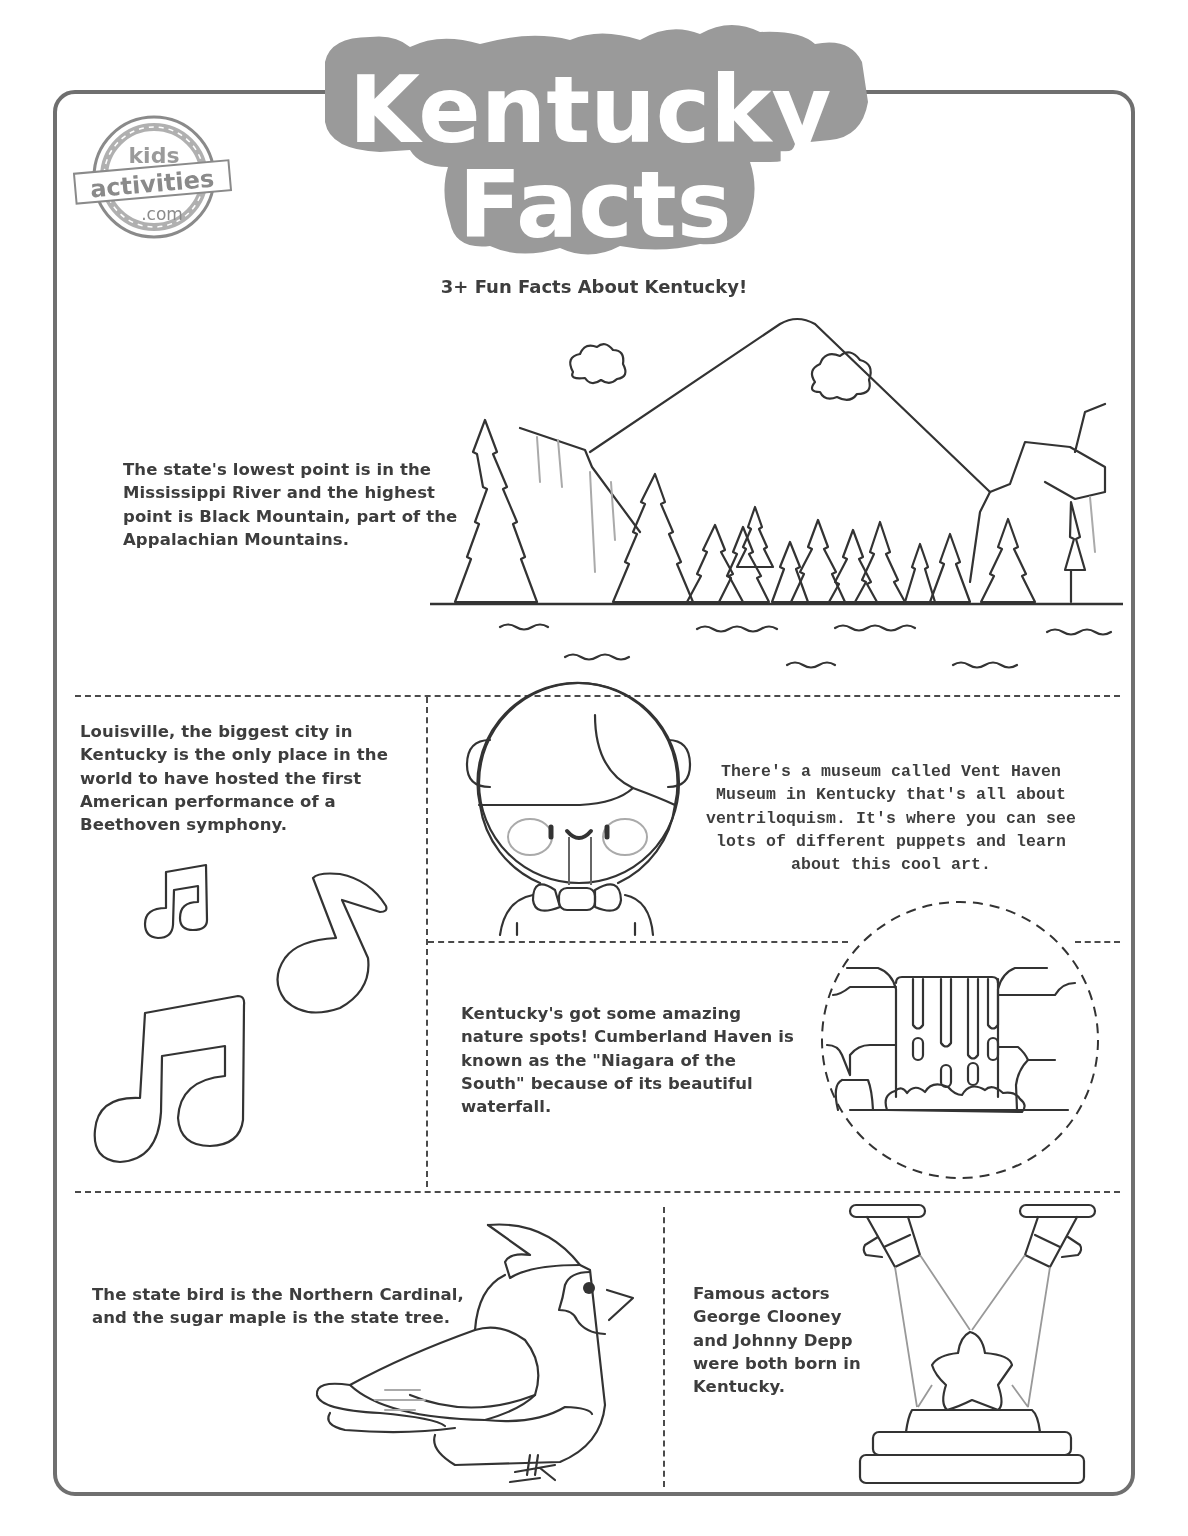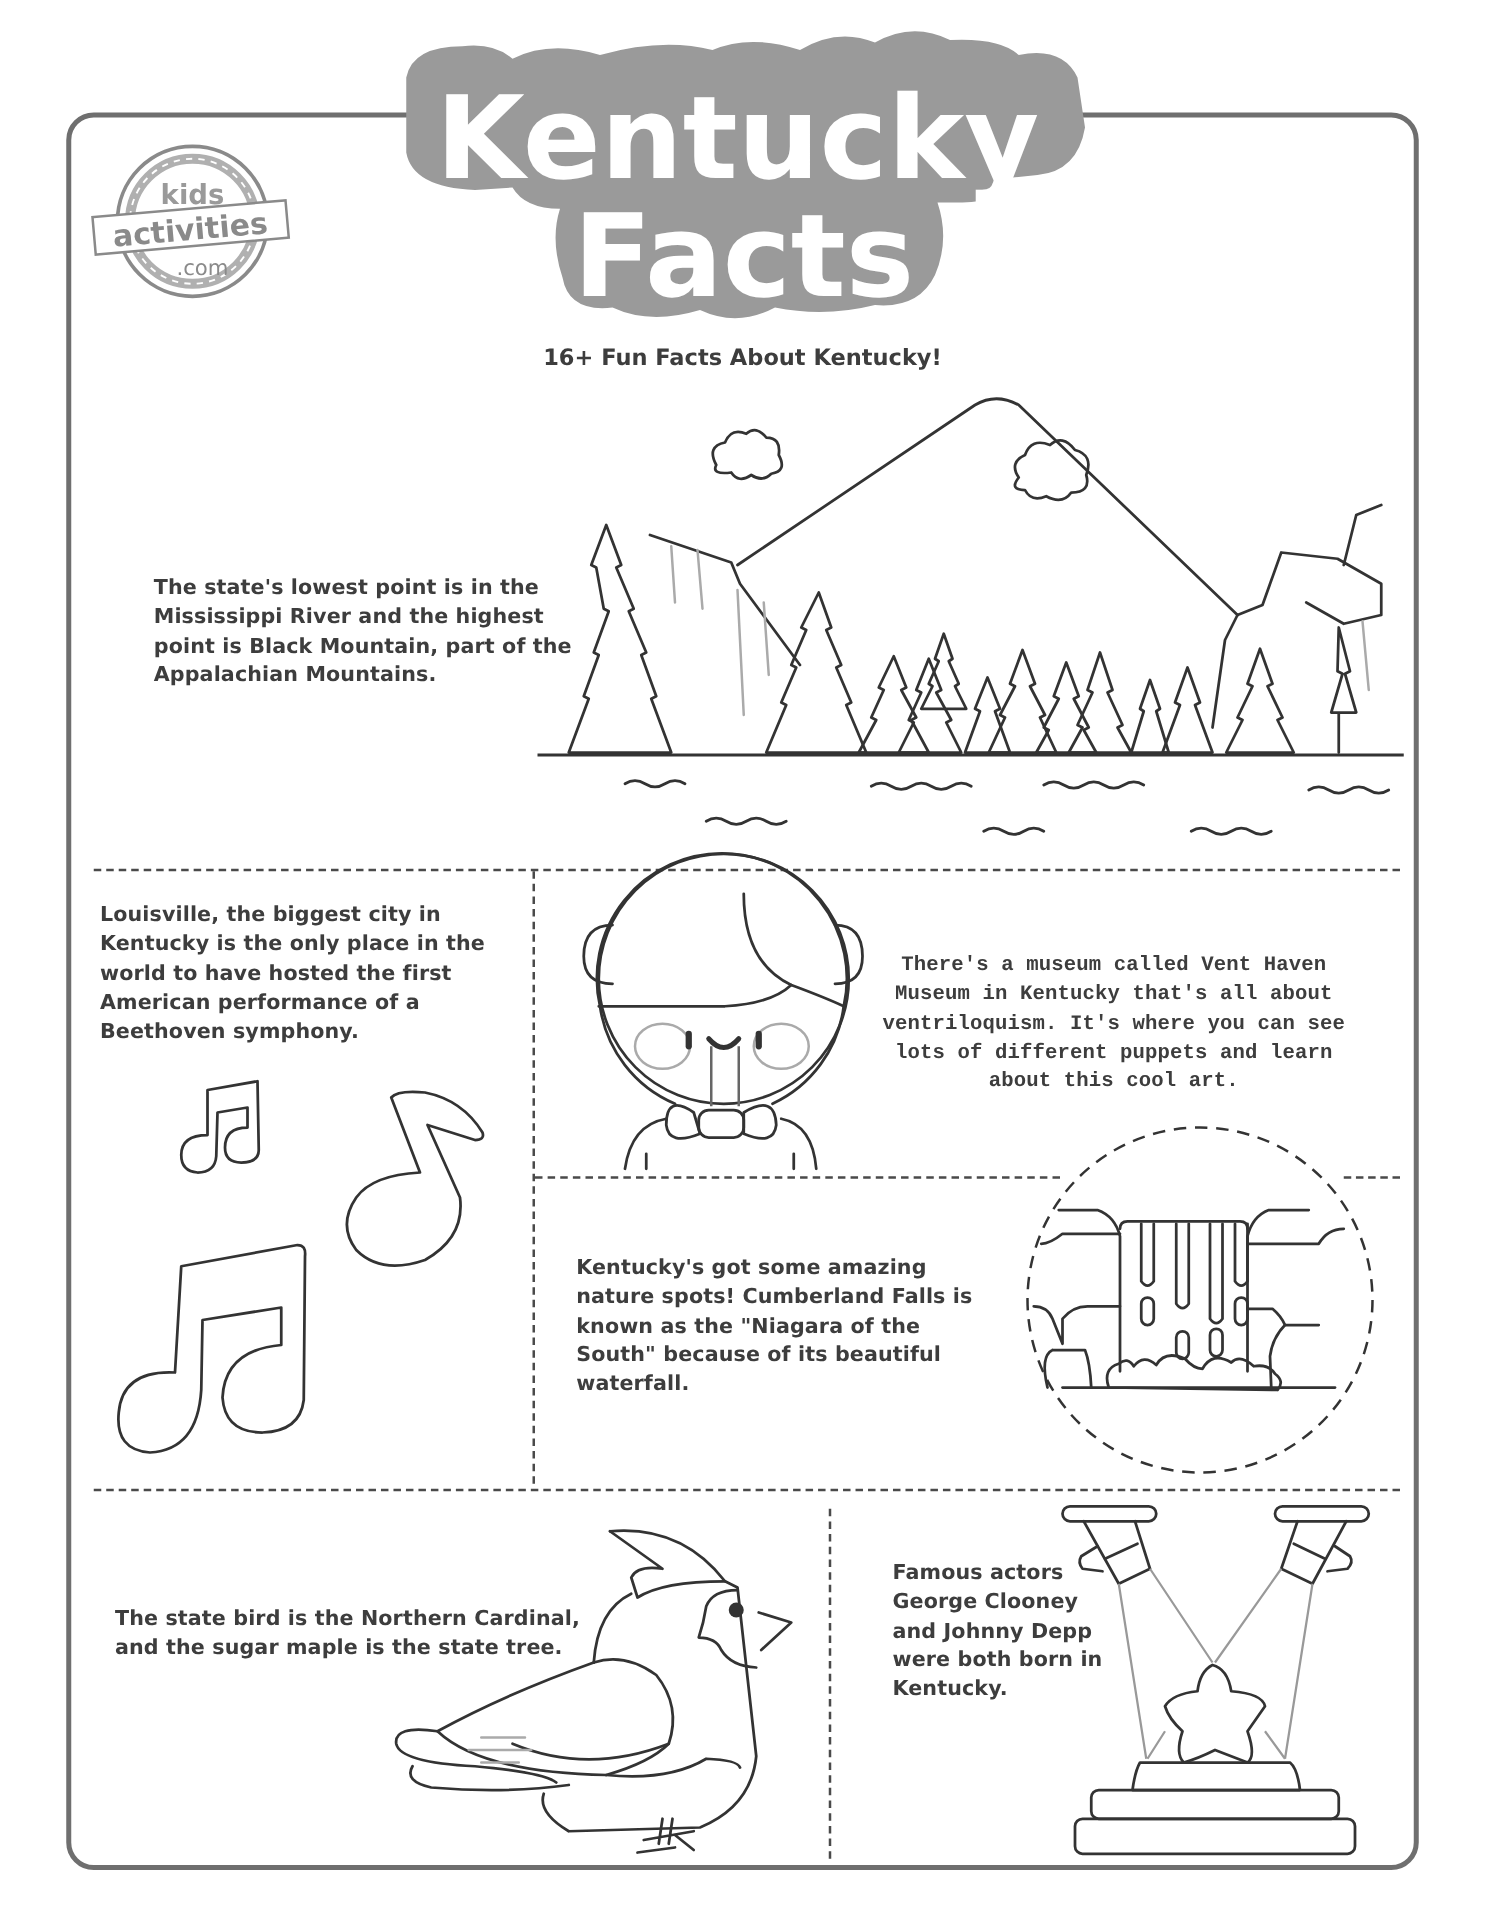--- a/index.html
+++ b/index.html
@@ -30,21 +30,21 @@
 <svg width="170" height="150" style="left:72px;top:105px">
   <circle cx="82" cy="72" r="60" fill="#fff" stroke="#8a8a8a" stroke-width="3"></circle>
   <circle cx="82" cy="72" r="50" fill="none" stroke="#b0b0b0" stroke-width="8"></circle>
   <circle cx="82" cy="72" r="50" fill="none" stroke="#fff" stroke-width="1.5" stroke-dasharray="5 5"></circle>
   <text x="82" y="58" text-anchor="middle" font-family="DejaVu Sans, sans-serif" font-weight="bold" font-size="22" fill="#9a9a9a">kids</text>
   <rect x="3" y="62" width="155" height="30" fill="#fff" stroke="#8a8a8a" stroke-width="2" transform="rotate(-5 80 77)"></rect>
   <text x="80" y="87" text-anchor="middle" font-family="DejaVu Sans, sans-serif" font-weight="bold" font-size="24" fill="#8a8a8a" transform="rotate(-5 80 77)">activities</text>
   <text x="90" y="115" text-anchor="middle" font-family="DejaVu Sans, sans-serif" font-size="17" fill="#8a8a8a">.com</text>
 </svg>
 
-<div class="subtitle">16+ Fun Facts About Kentucky!</div>
+<div class="subtitle">3+ Fun Facts About Kentucky!</div>
 
 <div class="fact" style="left:95px;top:458px;width:350px;margin-left:28px;">The state's lowest point is in the Mississippi River and the highest point is Black Mountain, part of the Appalachian Mountains.</div>
 
 <svg width="700" height="370" style="left:425px;top:312px">
 
   <path class="ln" d="M165,140 L355,12 Q372,2 390,12 L565,180"></path>
 
   <path class="ln" d="M148,60 Q140,45 155,42 Q160,30 172,35 Q180,28 188,38 Q200,38 198,52 Q205,65 192,67 Q185,74 176,68 Q166,75 160,66 Q144,68 148,60 Z"></path>
   <path class="ln" d="M390,70 Q382,58 395,52 Q400,38 415,44 Q425,35 435,48 Q450,52 444,68 Q448,82 432,82 Q425,92 412,85 Q400,90 395,80 Q382,80 390,70 Z"></path>
 
@@ -114,21 +114,21 @@
   <path d="M112,126 Q124,140 136,126" fill="none" stroke="#333" stroke-width="4" stroke-linecap="round"></path>
   <path d="M114,132 L114,180 M136,132 L136,180" stroke="#666" stroke-width="2"></path>
   <path class="ln" d="M100,185 Q78,170 78,195 Q80,212 105,202 Z M140,185 Q165,170 166,195 Q164,212 140,202 Z"></path>
   <rect class="ln" x="104" y="183" width="36" height="22" rx="8"></rect>
   <path class="ln" d="M78,190 Q50,195 45,230 M170,190 Q195,195 198,230"></path>
   <path class="ln" d="M62,218 L62,230 M180,218 L180,230"></path>
 </svg>
 
 <div class="fact" style="left:686px;top:760px;width:410px;text-align:center;font-family:Liberation Mono, monospace;">There's a museum called Vent Haven Museum in Kentucky that's all about ventriloquism. It's where you can see lots of different puppets and learn about this cool art.</div>
 
-<div class="fact" style="left:461px;top:1002px;width:340px;">Kentucky's got some amazing nature spots! Cumberland Falls is known as the "Niagara of the South" because of its beautiful waterfall.</div>
+<div class="fact" style="left:461px;top:1002px;width:340px;">Kentucky's got some amazing nature spots! Cumberland Haven is known as the "Niagara of the South" because of its beautiful waterfall.</div>
 
 <svg width="300" height="290" style="left:810px;top:895px">
   <circle cx="150" cy="145" r="138" fill="none" stroke="#333" stroke-width="2" stroke-dasharray="10 7"></circle>
   <path class="ln" d="M37,73 L68,73 Q82,78 86,94 L86,202"></path>
   <path class="ln" d="M23,100 Q30,100 40,92 L86,92"></path>
   <path class="ln" d="M237,73 L205,73 Q192,78 188,94 L188,202"></path>
   <path class="ln" d="M265,88 Q252,88 245,100 L188,100"></path>
   <path class="ln" d="M86,88 Q86,82 92,82 L182,82 Q188,82 188,88"></path>
   <g class="ln" stroke-width="2">
     <path d="M103,84 L103,130 Q108,137 113,130 L113,84"></path>
@@ -159,21 +159,21 @@
   <path class="ln" d="M302,80 L328,88 L304,110"></path>
   <path class="ln" d="M170,120 Q195,112 220,130 Q240,155 230,185 Q215,200 180,210"></path>
   <path class="ln" d="M170,120 Q100,145 45,175 Q80,208 180,210 Q230,215 260,197 Q285,198 287,204"></path>
   <path class="ln" d="M105,185 Q165,210 230,185"></path>
   <path class="ln" d="M45,175 Q10,170 12,185 Q15,200 75,203 Q130,208 140,216"></path>
   <path class="ln" d="M25,203 Q18,215 40,220 Q100,225 150,218"></path>
   <path class="lt" d="M80,180 L115,180 M70,190 L120,190 M80,200 L110,200"></path>
   <path class="ln" d="M225,245 L222,265 M233,245 L230,265 M210,262 L250,255 M205,272 L235,268 M235,258 L250,270"></path>
 </svg>
 
-<div class="fact" style="left:693px;top:1246px;width:185px;margin-left:21px;">Famous actors George Clooney and Johnny Depp were both born in Kentucky.</div>
+<div class="fact" style="left:693px;top:1282px;width:185px;">Famous actors George Clooney and Johnny Depp were both born in Kentucky.</div>
 
 <svg width="260" height="300" style="left:840px;top:1195px">
   <rect class="ln" x="10" y="10" width="75" height="12" rx="6"></rect>
   <rect class="ln" x="180" y="10" width="75" height="12" rx="6"></rect>
   <path class="ln" d="M27,22 L55,72 L80,60 L68,22"></path>
   <path class="ln" d="M38,42 L25,50 Q22,55 26,60 L42,62"></path>
   <path class="ln" d="M44,52 L70,40"></path>
   <path class="ln" d="M237,22 L210,72 L185,60 L198,22"></path>
   <path class="ln" d="M228,42 L240,50 Q243,55 238,60 L222,62"></path>
   <path class="ln" d="M220,52 L195,40"></path>

